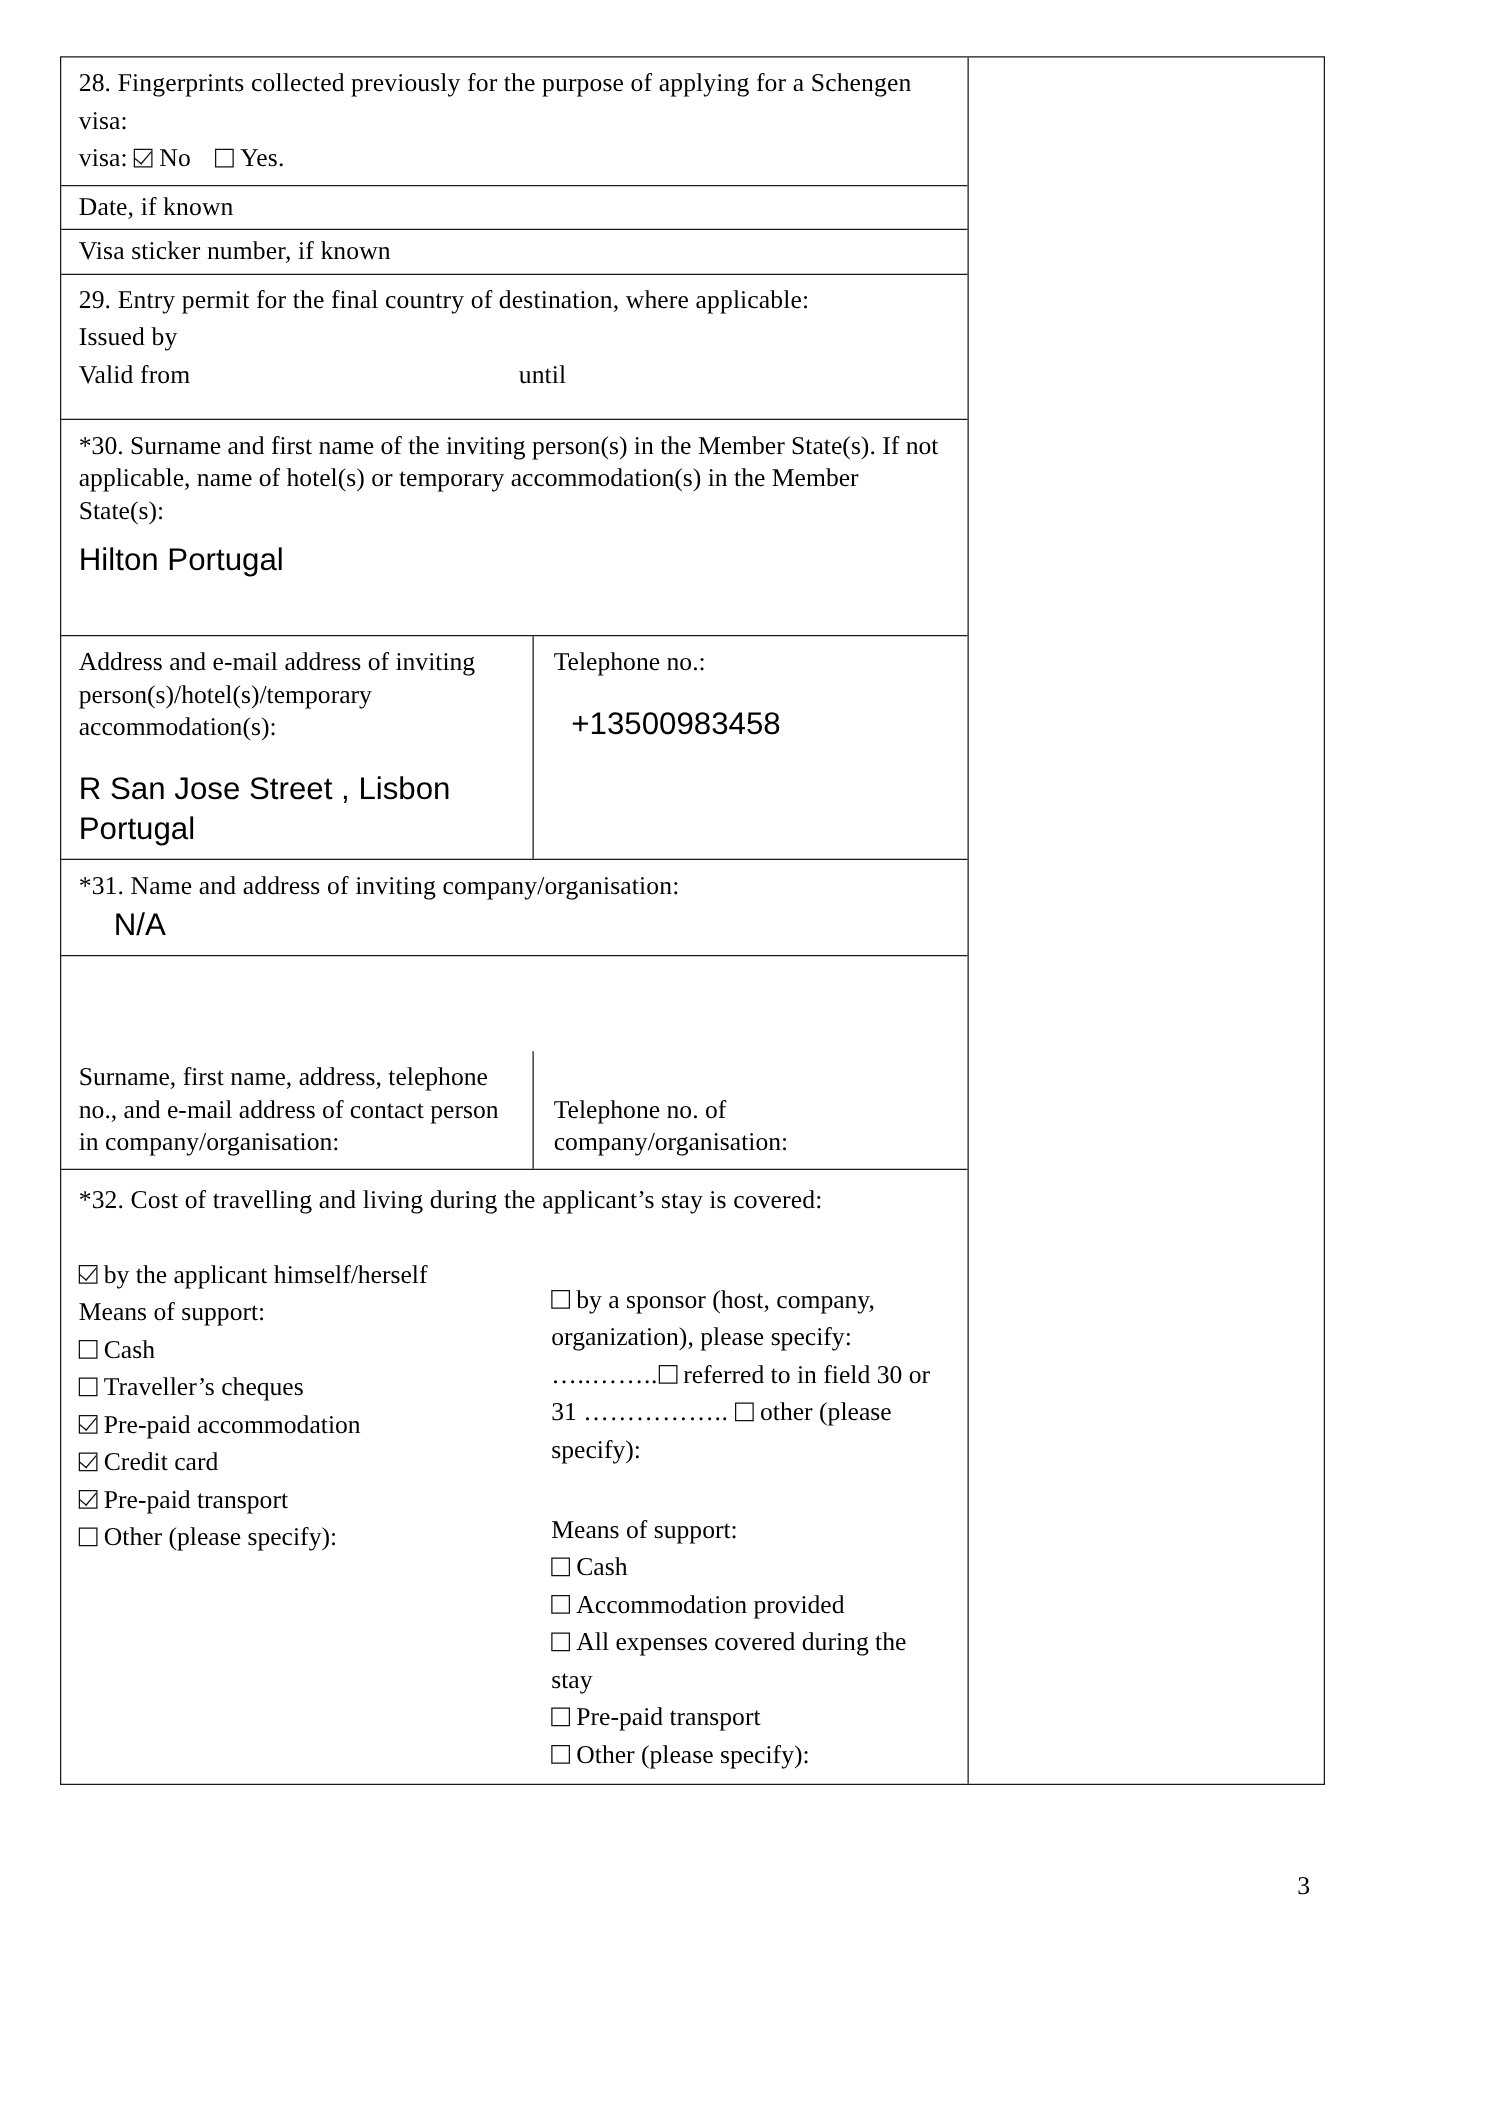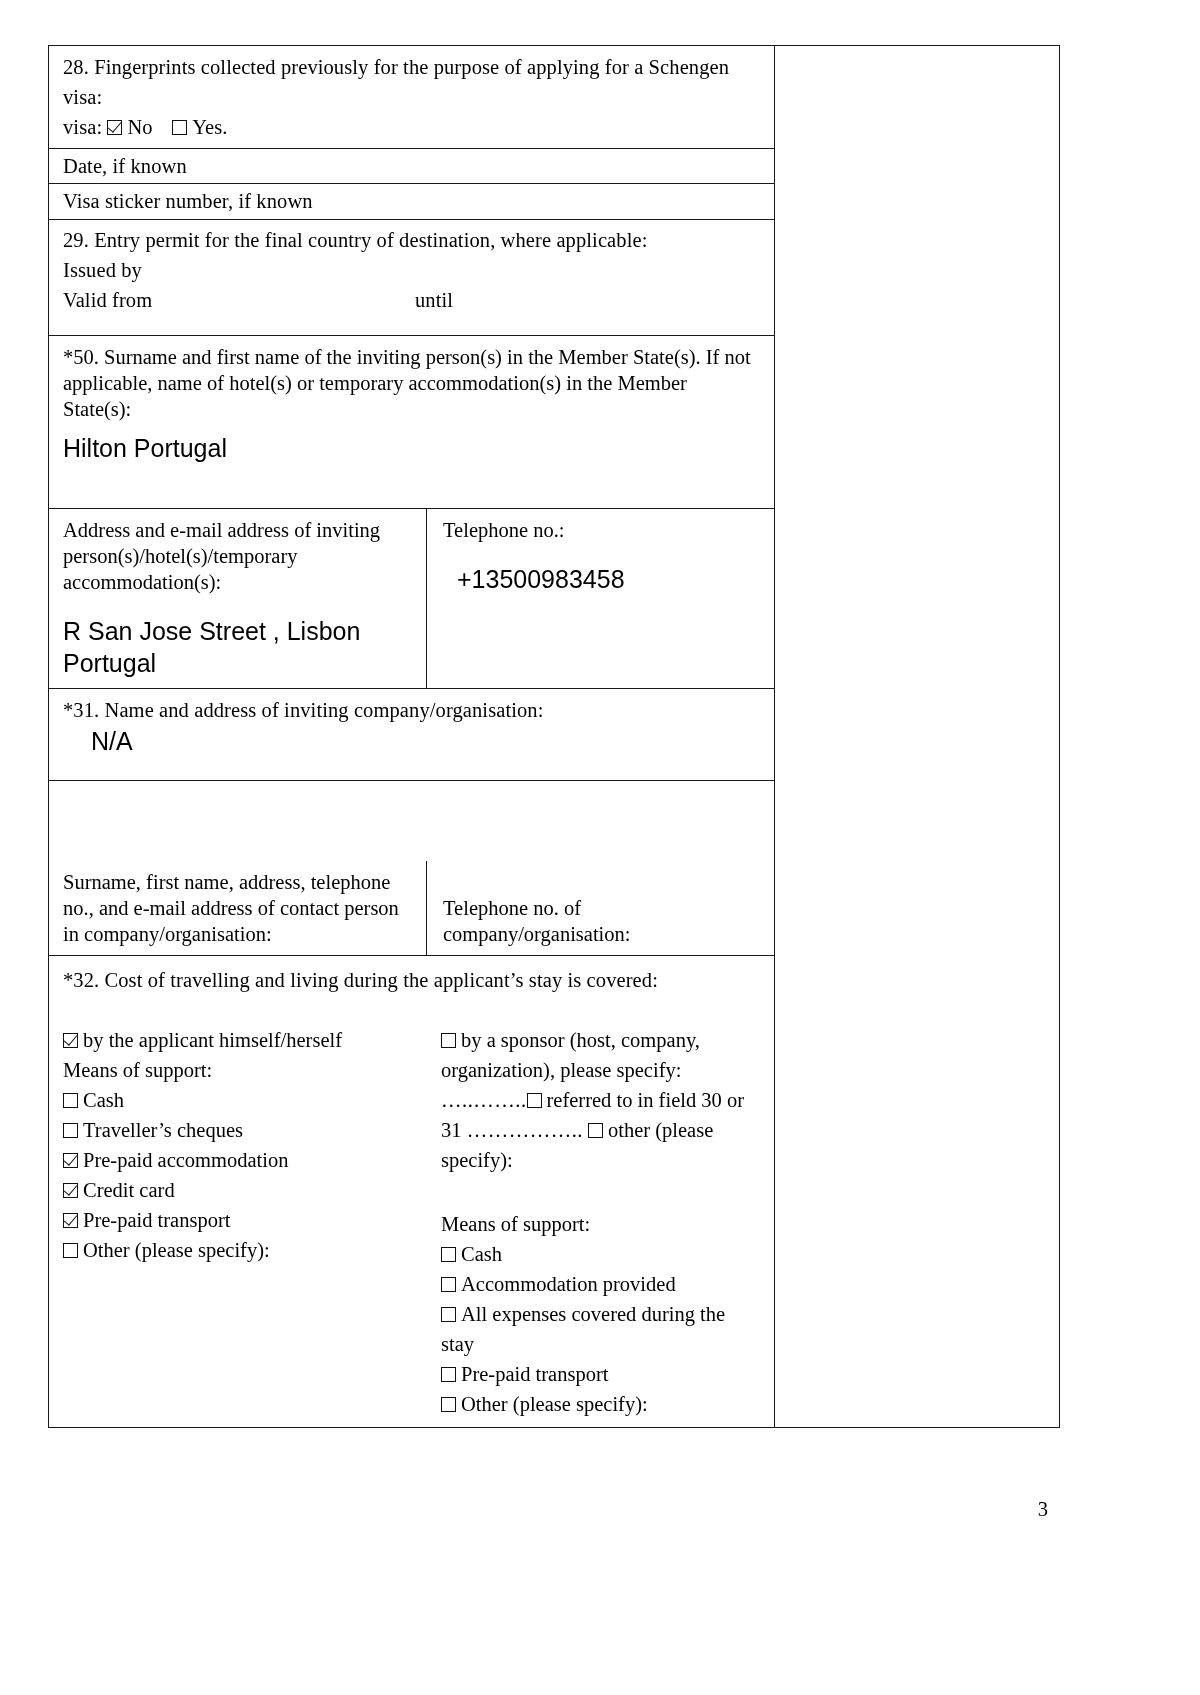--- a/index.html
+++ b/index.html
@@ -169,40 +169,40 @@
 
     <div class="row" style="padding-top:5px;padding-bottom:20px;">
       <div class="ftext">29. Entry permit for the final country of destination, where applicable:</div>
       <div class="ftext">Issued by</div>
       <div class="ftext">
         <span class="untilcol">Valid from</span><span>until</span>
       </div>
     </div>
 
     <div class="row" style="padding-top:8px;padding-bottom:10px;">
-      <div class="ftext-tight">*50. Surname and first name of the inviting person(s) in the Member State(s). If not applicable, name of hotel(s) or temporary accommodation(s) in the Member State(s):</div>
+      <div class="ftext-tight">*30. Surname and first name of the inviting person(s) in the Member State(s). If not applicable, name of hotel(s) or temporary accommodation(s) in the Member State(s):</div>
       <div class="gap-sm"></div>
       <div class="filled">Hilton Portugal</div>
       <div class="gap-lg"></div>
     </div>
 
     <div class="split" style="height:218px;">
       <div class="cell-left">
         <div class="ftext-tight">Address and e-mail address of inviting person(s)/hotel(s)/temporary accommodation(s):</div>
         <div class="gap-md"></div>
         <div class="filled">R San Jose Street , Lisbon Portugal</div>
       </div>
       <div class="cell-right">
         <div class="ftext-tight">Telephone no.:</div>
         <div class="gap-md"></div>
         <div class="filled" style="padding-left:14px;">+13500983458</div>
       </div>
     </div>
 
-    <div class="row" style="padding-top:6px;padding-bottom:23px;">
+    <div class="row" style="padding-top:6px;padding-bottom:8px;">
       <div class="ftext">*31. Name and address of inviting company/organisation:</div>
       <div class="filled" style="padding-left:28px;">N/A</div>
     </div>
 
     <div class="split" style="height:212px;align-items:flex-end;">
       <div class="cell-left">
         <div class="ftext-tight">Surname, first name, address, telephone no., and e-mail address of contact person in company/organisation:</div>
         <div class="filled"></div>
       </div>
       <div class="cell-right">
@@ -235,21 +235,21 @@
             <span class="cb checked"></span><span>Credit card</span>
           </div>
           <div class="opt-line">
             <span class="cb checked"></span><span>Pre-paid transport</span>
           </div>
           <div class="opt-line">
             <span class="cb"></span><span>Other (please specify):</span>
           </div>
         </div>
 
-        <div style="flex:1;padding-left:14px;">
+        <div style="flex:1;padding-left:14px;margin-top:20px;">
           <div class="opt-line wrap">
             <span class="cb"></span><span>by a sponsor (host, company, organization), please specify:</span>
           </div>
 
           <div class="opt-line wrap">
             <span class="dots">…..……..</span><span class="cb"></span><span>referred to in field 30 or</span>
           </div>
 
           <div class="opt-line wrap">
             <span>31</span>

